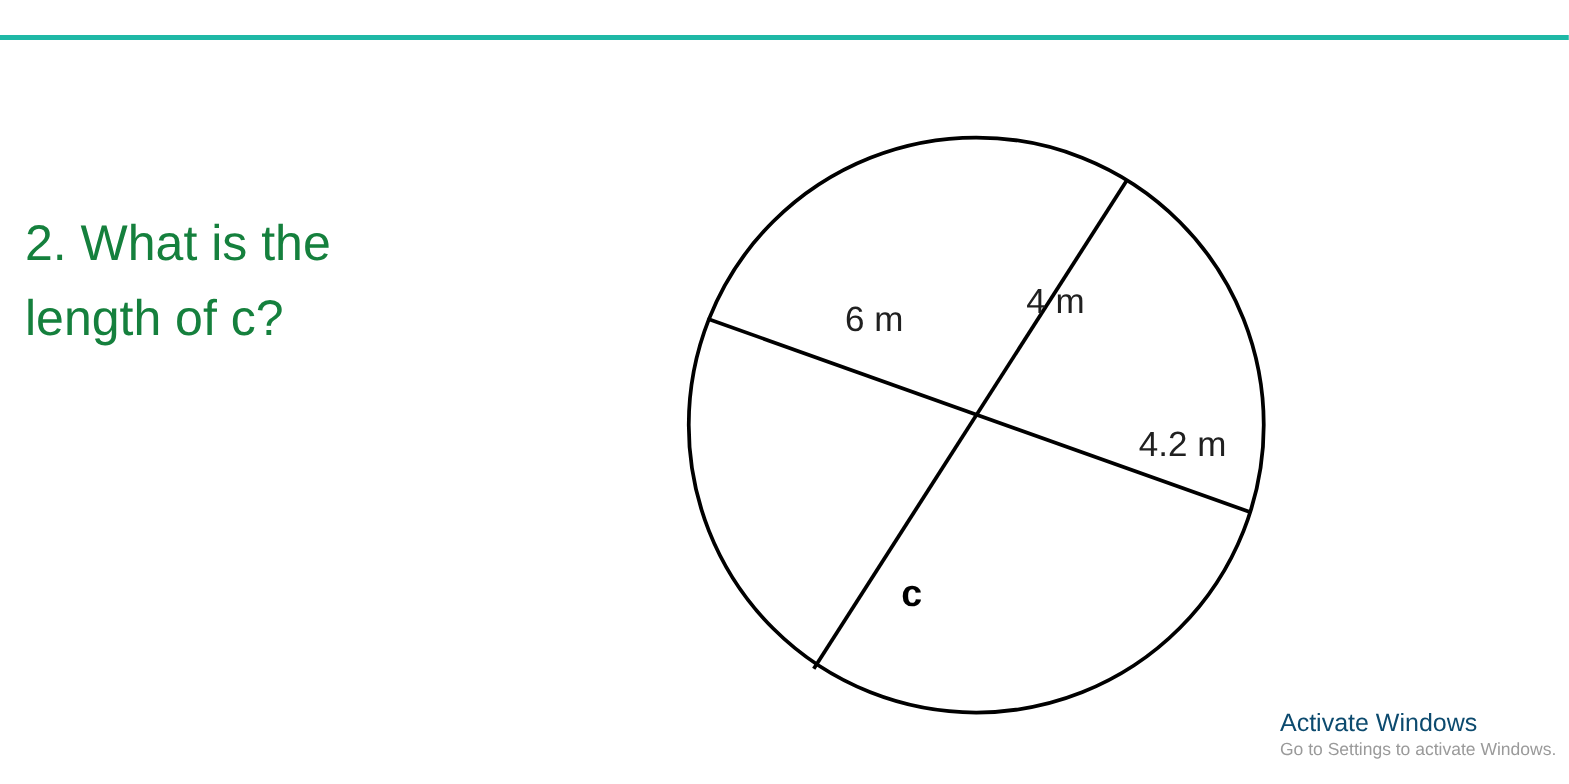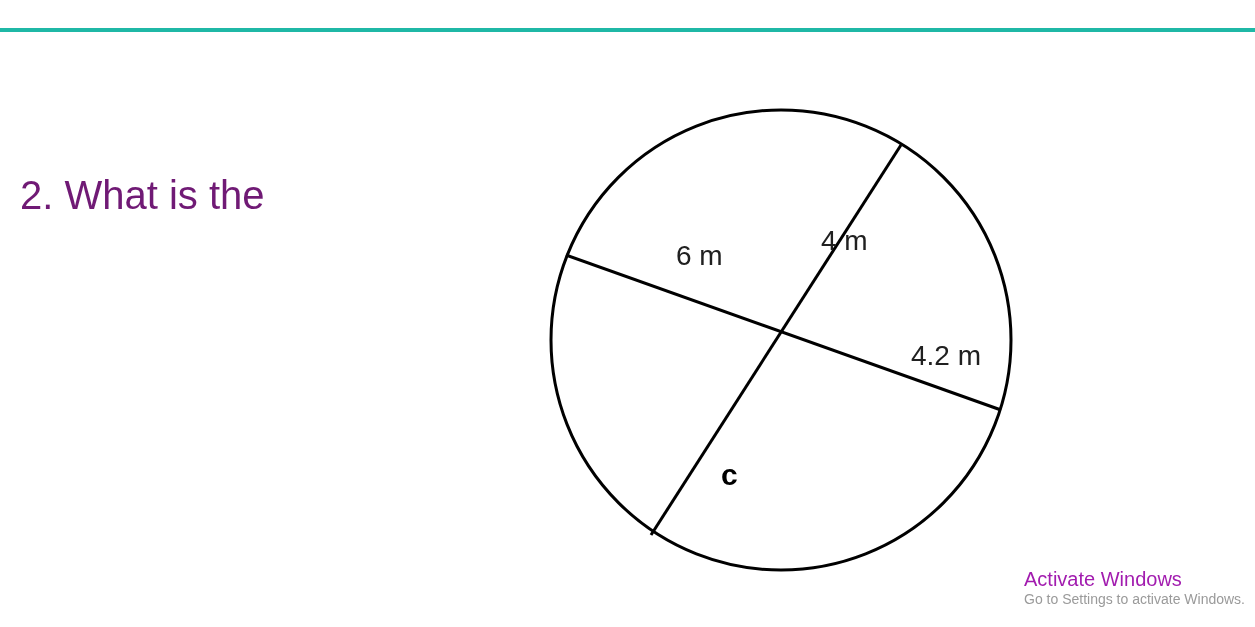--- a/index.html
+++ b/index.html
@@ -22,42 +22,42 @@
       width: 100%;
       height: 4px;
       background: #1fb8a6;
     }
     .question-text {
       position: absolute;
       top: 165px;
       left: 20px;
       font-size: 40px;
       line-height: 1.5;
-      color: #701a75;
+      color: #15803d;
       font-weight: 400;
       font-family: 'Segoe UI', Arial, sans-serif;
     }
     .diagram-container {
       position: absolute;
       top: 90px;
       left: 511px;
       width: 540px;
       height: 500px;
     }
     .watermark {
       position: absolute;
       right: 10px;
       bottom: 20px;
       text-align: left;
       color: #b0b0b0;
       font-family: 'Segoe UI', Arial, sans-serif;
     }
     .watermark .line1 {
       font-size: 20px;
-      color: #a21caf;
+      color: #0c4a6e;
     }
     .watermark .line2 {
       font-size: 14px;
       color: #9a9a9a;
     }
     .chord-label {
       font-family: 'Segoe UI', Arial, sans-serif;
       font-size: 28px;
       fill: #202020;
     }
@@ -68,20 +68,21 @@
       fill: #000;
     }
   </style>
 </head>
 <body>
 
 <div class="top-divider"></div>
 
 <div class="question-text">
   <div>2. What is the</div>
+  <div>length of c?</div>
 </div>
 
 <div class="diagram-container">
   <svg width="540" height="500" viewBox="0 0 540 500">
     <circle cx="270" cy="250" r="230" fill="none" stroke="#000" stroke-width="3"></circle>
 
     <line x1="55" y1="165" x2="490" y2="320" stroke="#000" stroke-width="3"></line>
 
     <line x1="390" y1="55" x2="140" y2="445" stroke="#000" stroke-width="3"></line>
 

